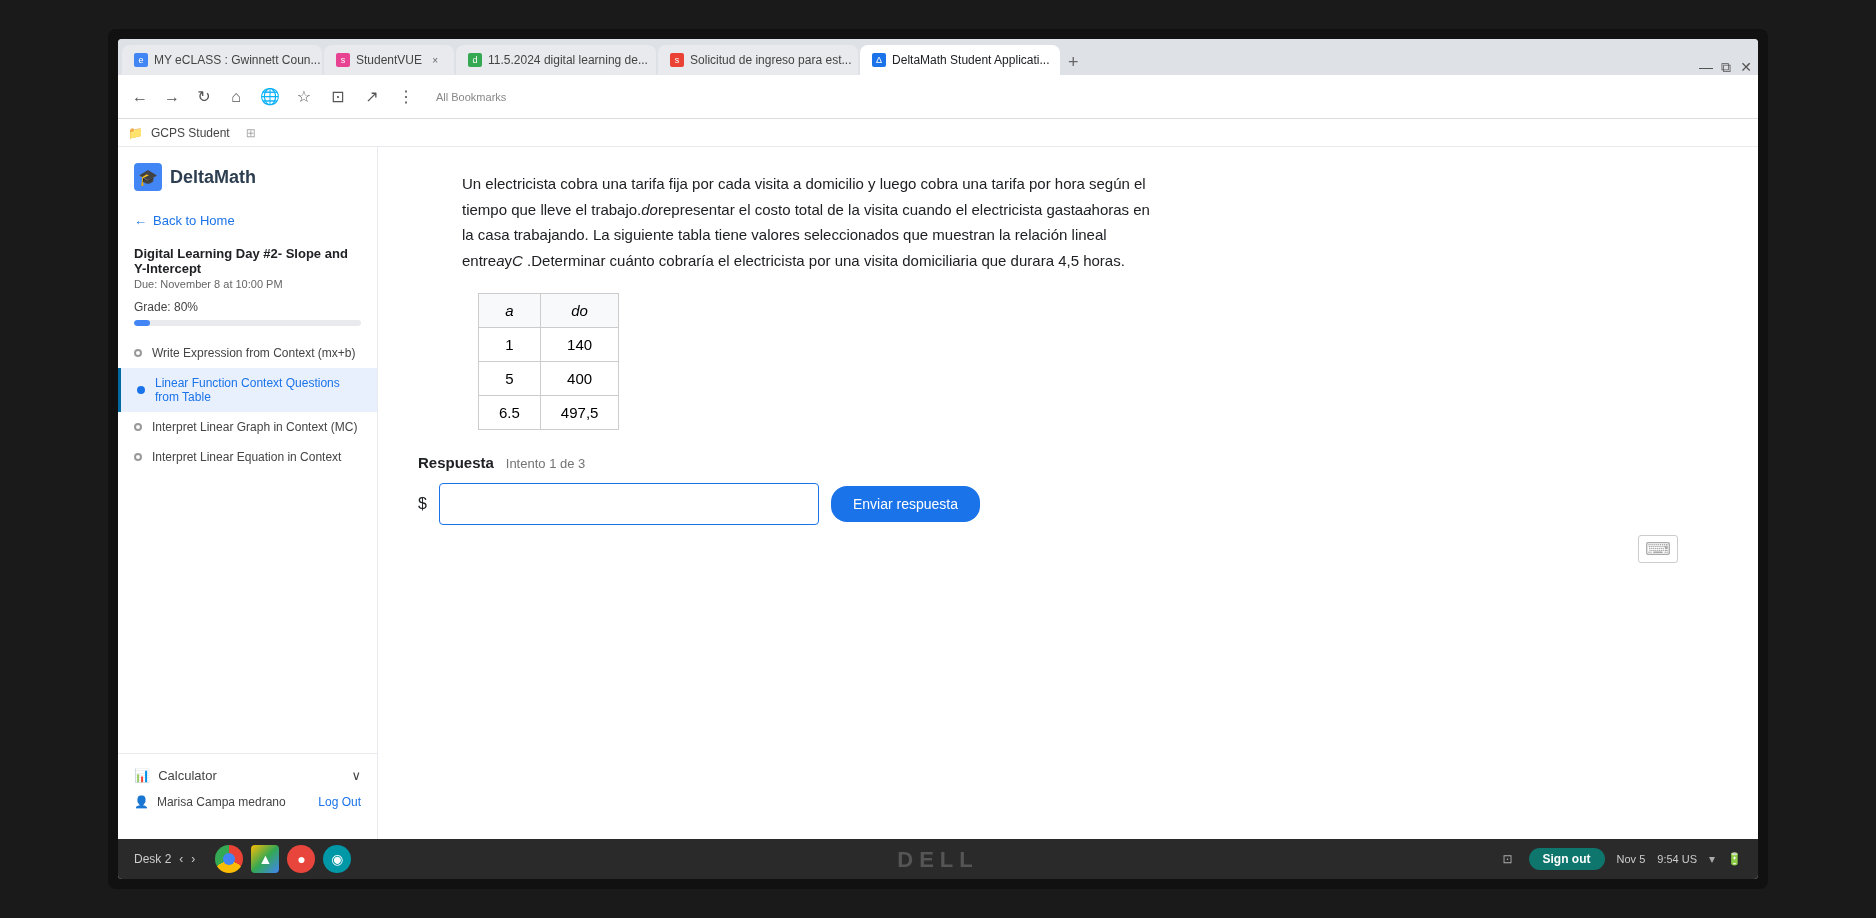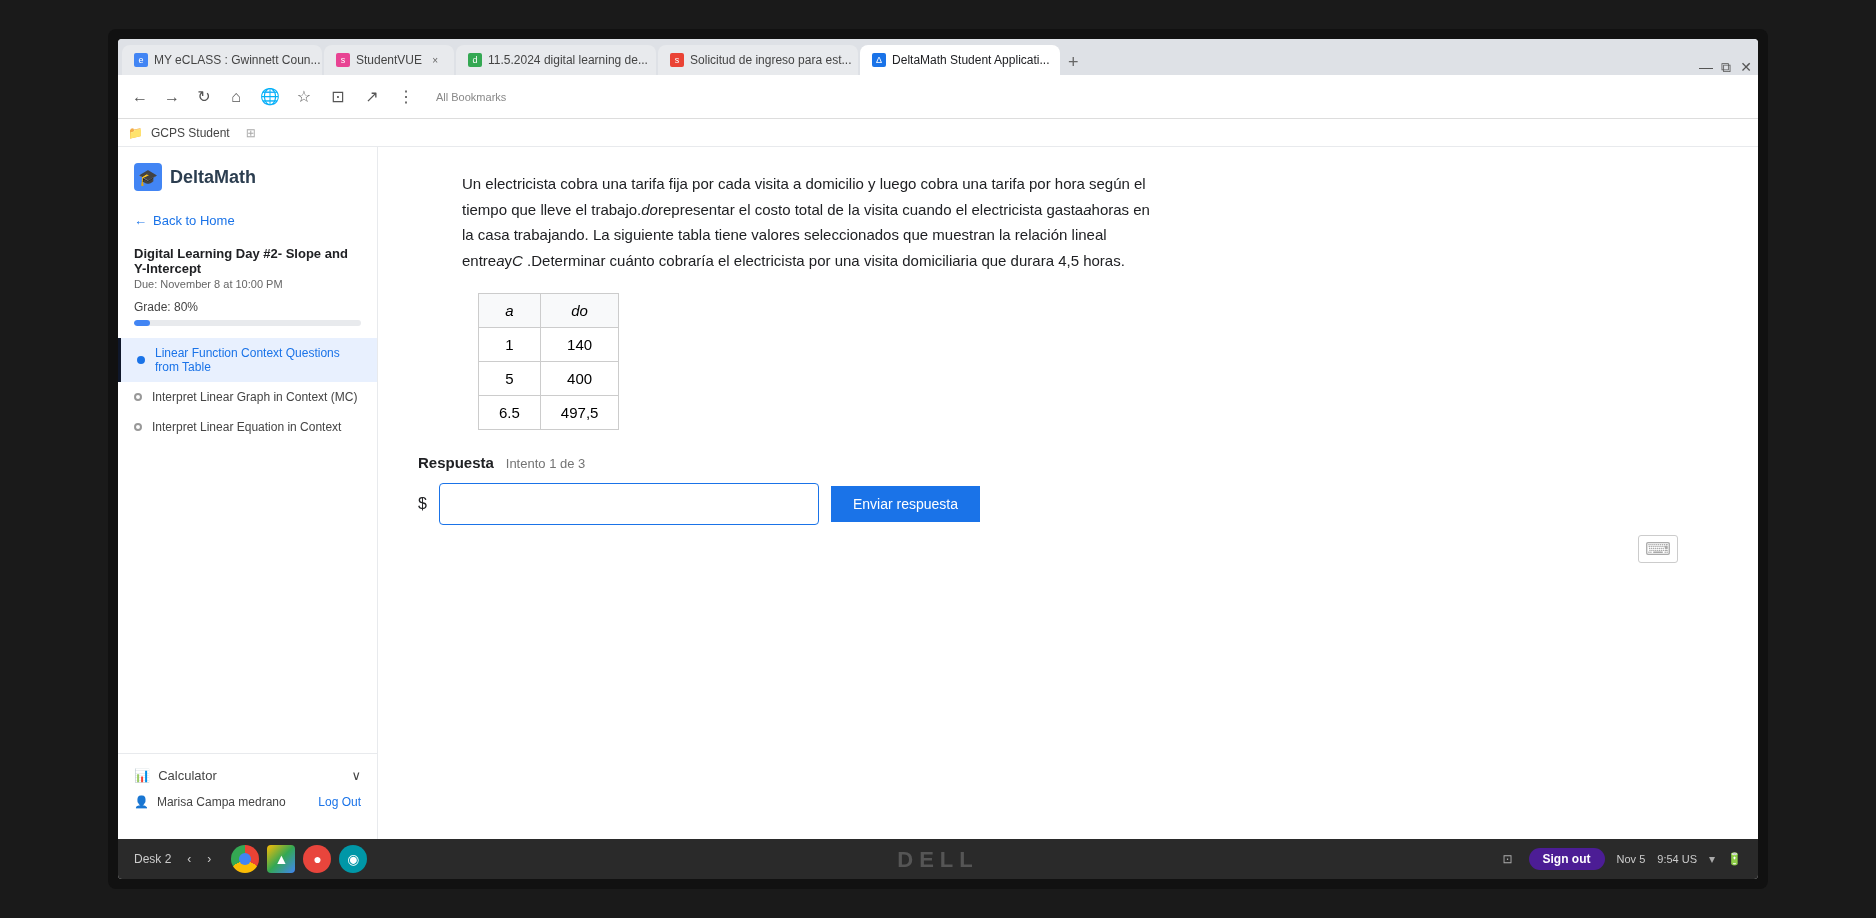--- a/index.html
+++ b/index.html
@@ -249,21 +249,21 @@
       padding: 8px 16px;
       cursor: pointer;
       font-size: 13px;
       color: #444;
     }
 
     .nav-item.active {
       background: #e8f0fe;
       color: #1a73e8;
       font-weight: 500;
-      border-left: 3px solid #0f172a;
+      border-left: 3px solid #0369a1;
     }
 
     .nav-item .dot {
       width: 8px;
       height: 8px;
       border-radius: 50%;
       border: 2px solid #999;
       flex-shrink: 0;
     }
 
@@ -388,21 +388,21 @@
       border-radius: 4px;
       padding: 0 10px;
       font-size: 15px;
       outline: none;
     }
 
     .submit-btn {
       background: #1a73e8;
       color: #fff;
       border: none;
-      border-radius: 0;
+      border-radius: 16px;
       padding: 10px 22px;
       font-size: 14px;
       font-weight: 500;
       cursor: pointer;
     }
 
     
     .taskbar {
       background: #2a2a2a;
       height: 40px;
@@ -413,21 +413,21 @@
       color: #fff;
       font-size: 12px;
       flex-shrink: 0;
     }
 
     .taskbar-desk {
       color: #ccc;
       font-size: 12px;
       display: flex;
       align-items: center;
-      gap: 16px;
+      gap: 8px;
     }
 
     .taskbar-icons {
       display: flex;
       gap: 8px;
       align-items: center;
       margin-left: 8px;
     }
 
     .taskbar-icon {
@@ -436,21 +436,21 @@
       border-radius: 50%;
       display: flex;
       align-items: center;
       justify-content: center;
       font-size: 16px;
     }
 
     .taskbar-spacer { flex: 1; }
 
     .sign-out-btn {
-      background: #4c1d95;
+      background: #0f766e;
       color: #fff;
       border: none;
       border-radius: 14px;
       padding: 4px 14px;
       font-size: 12px;
       font-weight: 600;
       cursor: pointer;
     }
 
     .taskbar-time {
@@ -578,20 +578,24 @@
           <span>Back to Home</span>
         </a>
 
         <div class="assignment-title">Digital Learning Day #2- Slope and Y-Intercept</div>
         <div class="due-date">Due: November 8 at 10:00 PM</div>
         <div class="grade-row">Grade: 80%</div>
         <div class="progress-bar-container">
           <div class="progress-bar-fill"></div>
         </div>
 
+        <div class="nav-item">
+          <div class="dot"></div>
+          <span class="nav-item-label">Write Expression from Context (mx+b)</span>
+        </div>
         <div class="nav-item active">
           <div class="dot"></div>
           <span class="nav-item-label">Linear Function Context Questions from Table</span>
         </div>
         <div class="nav-item">
           <div class="dot"></div>
           <span class="nav-item-label">Interpret Linear Graph in Context (MC)</span>
         </div>
         <div class="nav-item">
           <div class="dot"></div>

